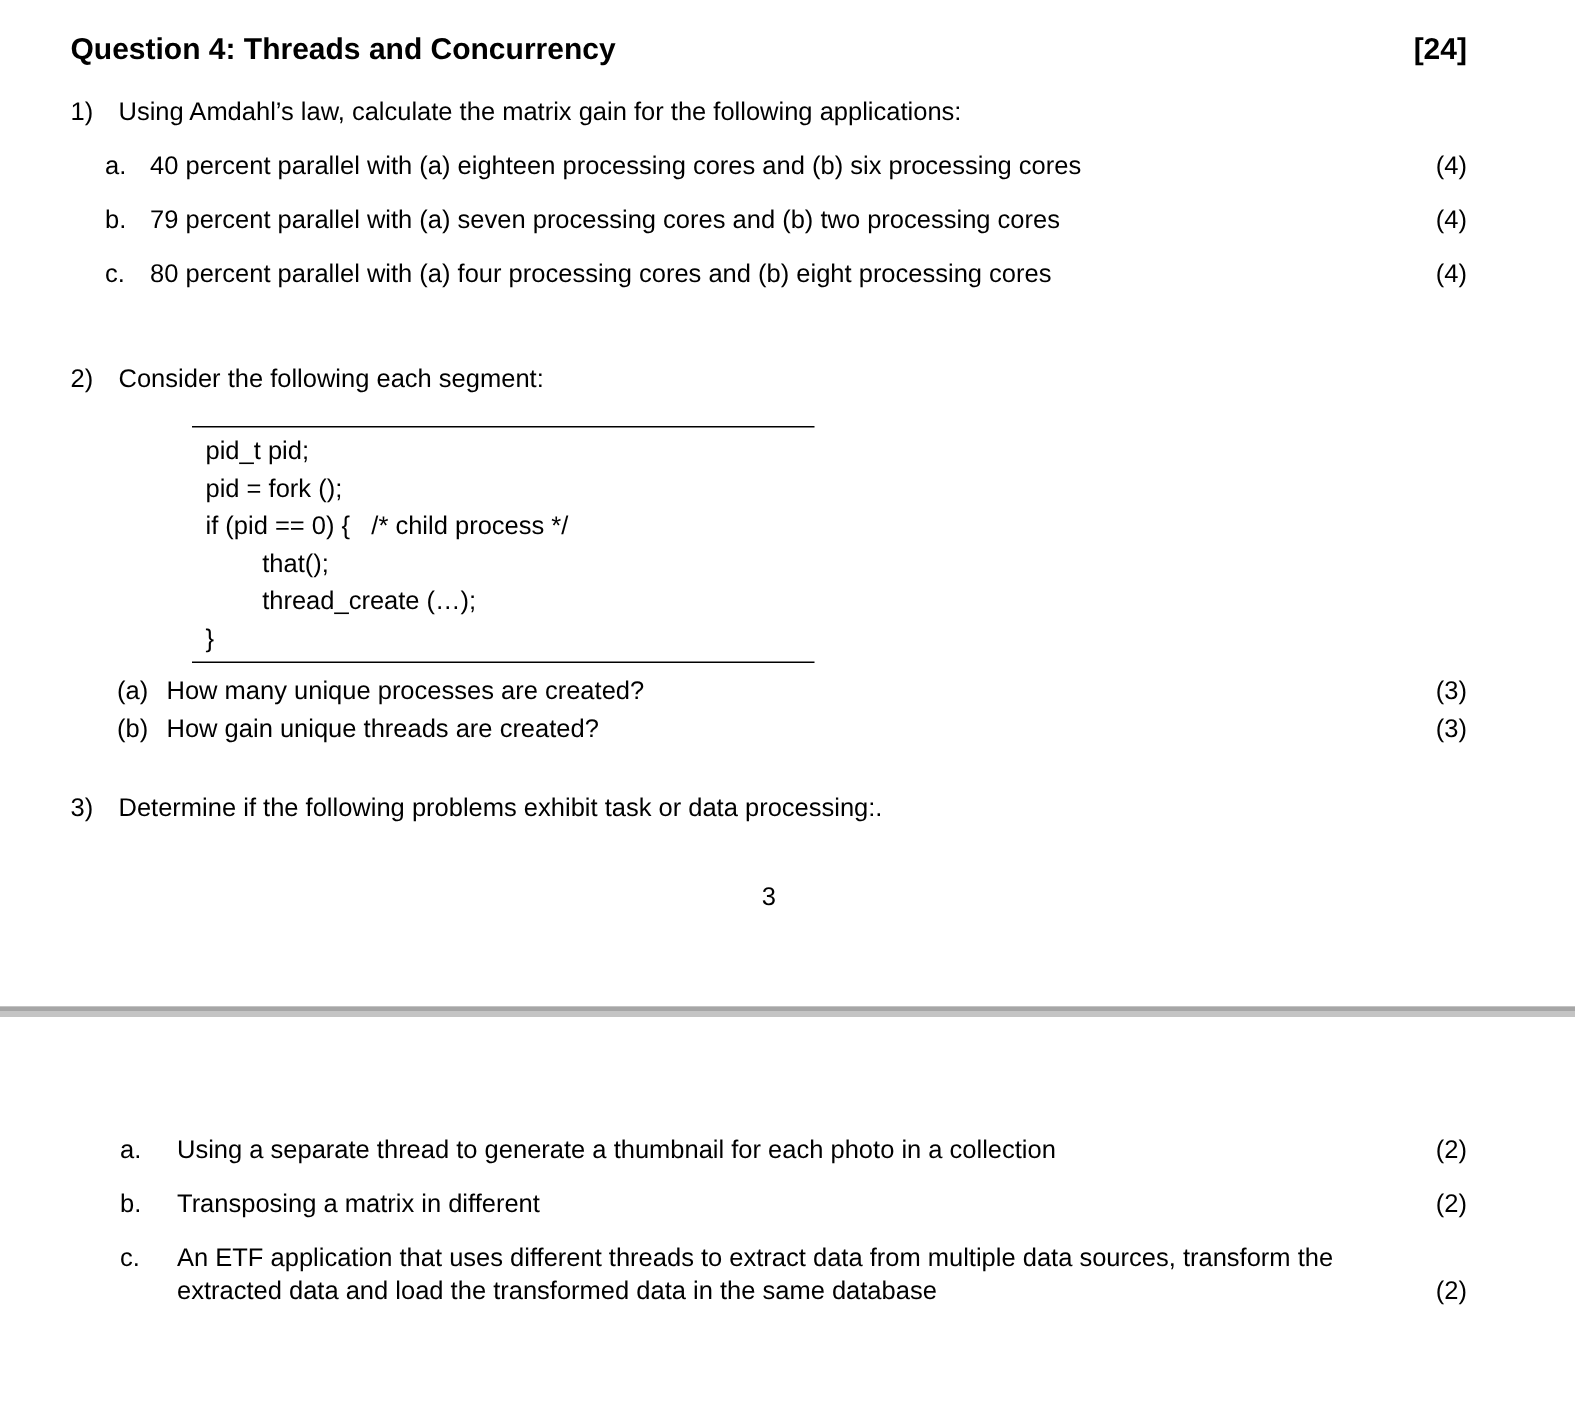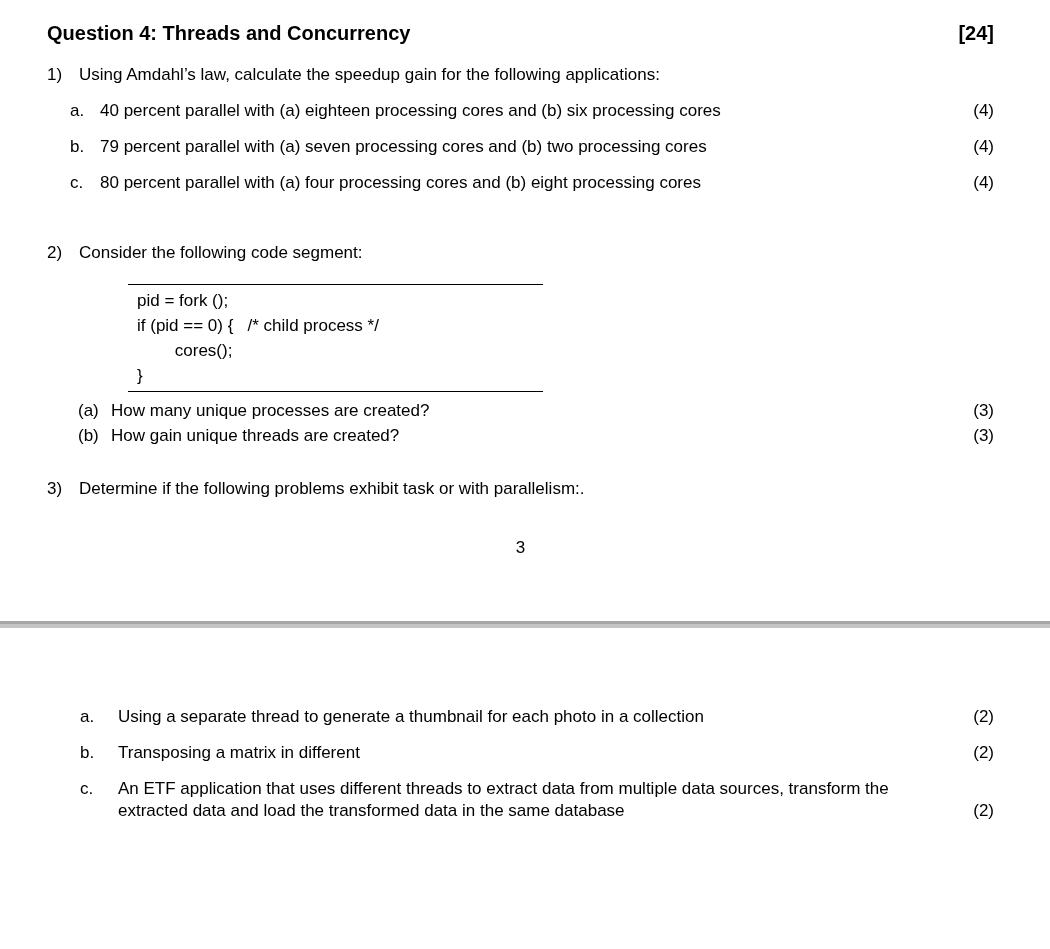--- a/index.html
+++ b/index.html
@@ -10,21 +10,21 @@
     color: #000000;
     font-family: "Liberation Sans", sans-serif;
     font-size: 17px;
     line-height: 1.3;
   }
   .sheet {
     width: 1050px;
     background: #ffffff;
   }
   .page {
-    padding: 0 56px 0 47px;
+    padding: 0 72px 0 47px;
   }
   .page-top { padding-top: 20px; }
   .page-bottom { padding-top: 78px; padding-bottom: 48px; }
 
   .title-row {
     display: flex;
     align-items: baseline;
     margin-bottom: 18px;
   }
   .title-row h1 {
@@ -117,65 +117,67 @@
 
   <div class="page page-top">
 
     <div class="title-row">
       <h1>Question 4: Threads and Concurrency</h1>
       <span class="title-marks">[24]</span>
     </div>
 
     <div class="row q-head">
       <span class="num">1)</span>
-      <span class="q-text">Using Amdahl’s law, calculate the speedup gain for the following applications:</span>
+      <span class="q-text">Using Amdahl’s law, calculate the matrix gain for the following applications:</span>
     </div>
 
     <div class="row sub">
       <span class="sub-label">a.</span>
       <span class="q-text">40 percent parallel with (a) eighteen processing cores and (b) six processing cores</span>
       <span class="marks">(4)</span>
     </div>
     <div class="row sub">
       <span class="sub-label">b.</span>
       <span class="q-text">79 percent parallel with (a) seven processing cores and (b) two processing cores</span>
       <span class="marks">(4)</span>
     </div>
     <div class="row sub">
       <span class="sub-label">c.</span>
       <span class="q-text">80 percent parallel with (a) four processing cores and (b) eight processing cores</span>
       <span class="marks">(4)</span>
     </div>
 
     <div class="row q-head gap-q2">
       <span class="num">2)</span>
-      <span class="q-text">Consider the following code segment:</span>
+      <span class="q-text">Consider the following each segment:</span>
     </div>
 
     <div class="code-block">
+      <div class="code-line">pid_t pid;</div>
       <div class="code-line">pid = fork ();</div>
       <div class="code-line">if (pid == 0) {   /* child process */</div>
-      <div class="code-line">        cores();</div>
+      <div class="code-line">        that();</div>
+      <div class="code-line">        thread_create (…);</div>
       <div class="code-line">}</div>
     </div>
 
     <div class="row subq">
       <span class="subq-label">(a)</span>
       <span class="q-text">How many unique processes are created?</span>
       <span class="marks">(3)</span>
     </div>
     <div class="row subq">
       <span class="subq-label">(b)</span>
       <span class="q-text">How gain unique threads are created?</span>
       <span class="marks">(3)</span>
     </div>
 
     <div class="row q-head gap-q3">
       <span class="num">3)</span>
-      <span class="q-text">Determine if the following problems exhibit task or with parallelism:.</span>
+      <span class="q-text">Determine if the following problems exhibit task or data processing:.</span>
     </div>
 
     <div class="page-number">3</div>
   </div>
 
   <div class="page-break"></div>
 
   <div class="page page-bottom">
 
     <div class="row b-item">

